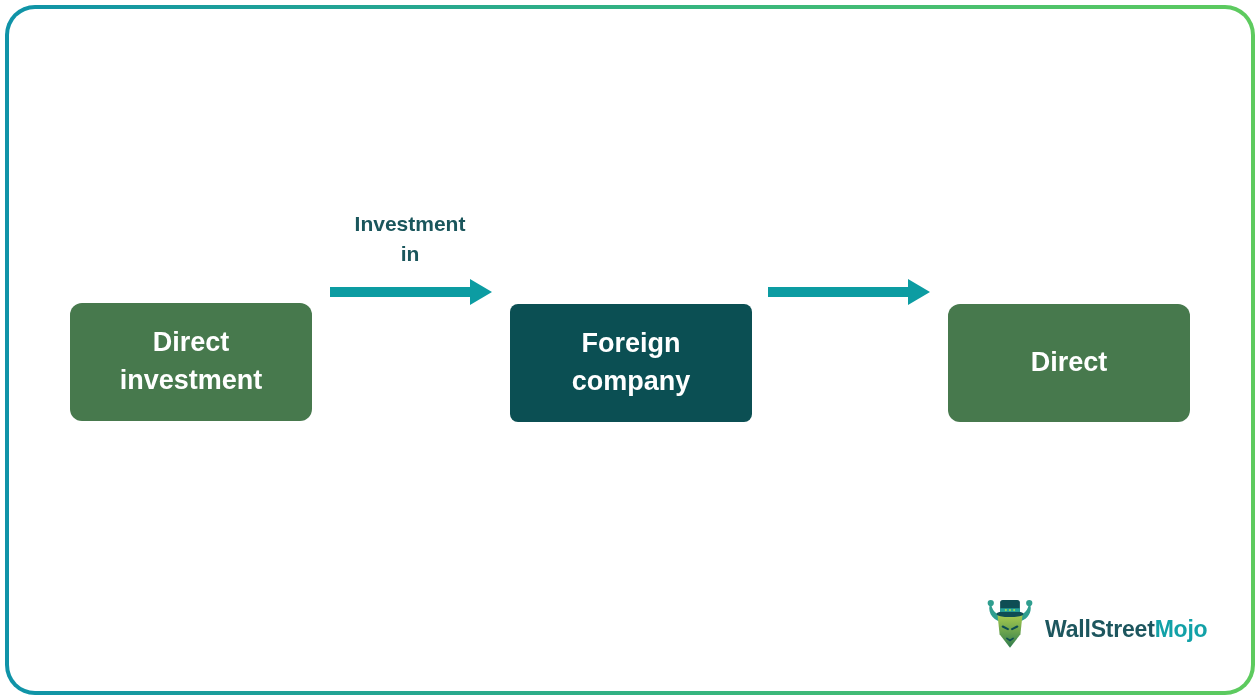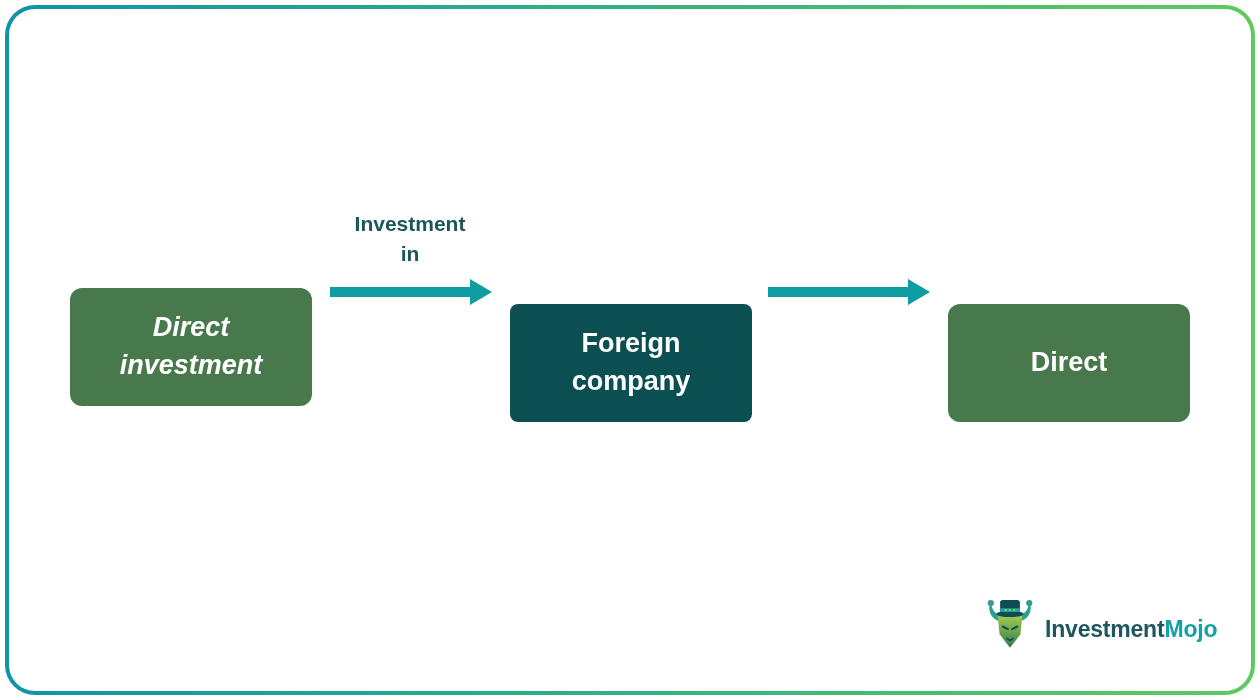--- a/index.html
+++ b/index.html
@@ -42,21 +42,21 @@
   }
   .node-label {
     color: var(--box-text, #ffffff);
     font-size: 27px;
     font-weight: 700;
     line-height: 1.4;
     max-width: 175px;
   }
   .node-green { background: var(--green-box, #47794d); }
   .node-teal  { background: var(--teal-box, #0b4f53); }
-  #node-1 { left: 70px;  top: 288px; font-style: italic; }
+  #node-1 { left: 70px;  top: 303px; }
   #node-2 { left: 510px; top: 304px; border-radius: 8px; }
   #node-3 { left: 948px; top: 304px; }
   
   .arrow {
     position: absolute;
     display: flex;
     align-items: center;
     height: 26px;
   }
   #arrow-1 { left: 330px; top: 279px; }
@@ -171,17 +171,17 @@
         <circle cx="50" cy="23.5" r="2" fill="#9adf4f"></circle>
         <circle cx="58" cy="23.5" r="2" fill="#9adf4f"></circle>
 
         <path d="M36,55 L46,60" stroke="#0e4d54" stroke-width="4" stroke-linecap="round"></path>
         <path d="M64,55 L54,60" stroke="#0e4d54" stroke-width="4" stroke-linecap="round"></path>
 
         <path d="M44,78 L50,82 L56,78" fill="none" stroke="#0e4d54" stroke-width="3" stroke-linecap="round"></path>
       </svg>
     </span>
     <span class="logo-text">
-      <span class="primary">Investment</span><span class="accent">Mojo</span>
+      <span class="primary">WallStreet</span><span class="accent">Mojo</span>
     </span>
   </div>
 
 </div>
 
 </body></html>

